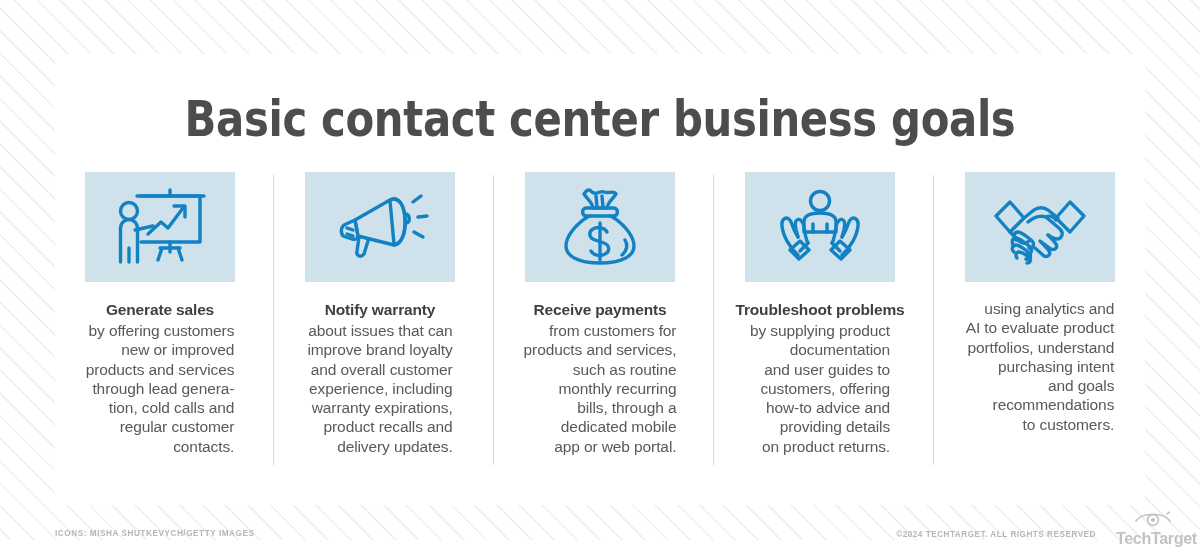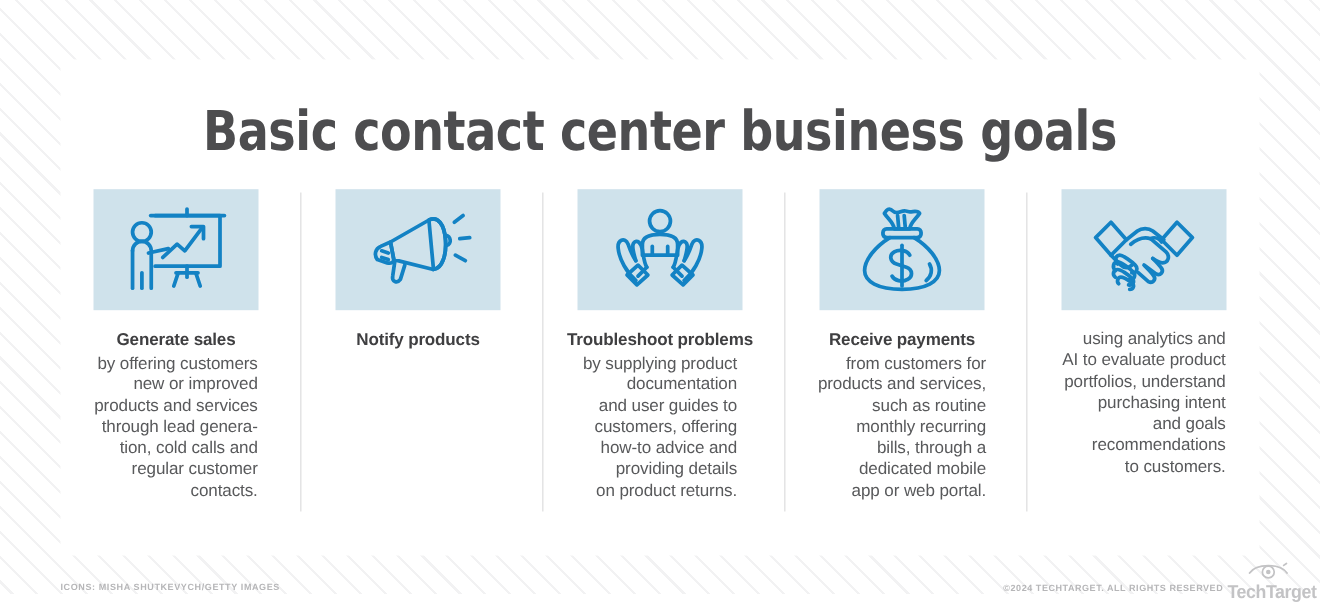--- a/index.html
+++ b/index.html
@@ -125,21 +125,21 @@
     left: 55px;
     top: 529px;
     font-size: 8.2px;
     font-weight: bold;
     letter-spacing: 0.55px;
     color: #b6b6b8;
     white-space: nowrap;
   }
   #credit-right {
     position: absolute;
-    right: 88px;
+    right: 104px;
     top: 530px;
     font-size: 8.2px;
     font-weight: bold;
     letter-spacing: 0.5px;
     color: #b6b6b8;
     white-space: nowrap;
   }
   #brand {
     position: absolute;
     right: 10px;
@@ -233,21 +233,58 @@
               <path d="M31 53 L29 67 C28 72 33 74 36 70 L40 57"></path>
 
               <path d="M77 30 C82 30 83 38 78 39"></path>
 
               <line x1="85" y1="18" x2="93" y2="12"></line>
               <line x1="90" y1="33" x2="99" y2="32"></line>
               <line x1="86" y1="48" x2="95" y2="53"></line>
             </g>
           </svg>
         </div>
-        <div class="col-heading">Notify products</div>
+        <div class="col-heading">Notify warranty</div>
+        <div class="col-body">about issues that can
+improve brand loyalty
+and overall customer
+experience, including
+warranty expirations,
+product recalls and
+delivery updates.</div>
+      </div>
+
+      <div class="col">
+        <div class="icon-box">
+          <svg width="104" height="86" viewBox="0 0 104 86">
+            <g fill="none" stroke="#1382c4" stroke-width="3.4" stroke-linecap="round" stroke-linejoin="round">
+
+              <path d="M36 10 C40 16 44 18 45 24 L59 24 C60 18 64 16 68 10 C66 6 60 10 56 8 C52 6 48 12 44 8 C40 4 38 7 36 10 Z"></path>
+              <line x1="48" y1="12" x2="49" y2="23"></line>
+              <line x1="54" y1="12" x2="55" y2="23"></line>
+
+              <path d="M38 24 L66 24 C70 24 71 31 66 32 L38 32 C33 31 34 24 38 24 Z"></path>
+
+              <path d="M41 32 C28 40 18 52 18 62 C18 72 30 79 52 79 C74 79 86 72 86 62 C86 52 76 40 63 32"></path>
+
+              <path d="M59 48 C57 44 50 42 45 45 C40 48 41 54 47 56 L56 59 C62 61 62 68 57 70 C52 73 45 71 43 67"></path>
+              <line x1="52" y1="39" x2="52" y2="76"></line>
+
+              <path d="M77 56 C80 61 79 67 74 71"></path>
+            </g>
+          </svg>
+        </div>
+        <div class="col-heading">Receive payments</div>
+        <div class="col-body">from customers for
+products and services,
+such as routine
+monthly recurring
+bills, through a
+dedicated mobile
+app or web portal.</div>
       </div>
 
       <div class="col">
         <div class="icon-box">
           <svg width="104" height="86" viewBox="0 0 104 86">
             <g fill="none" stroke="#1382c4" stroke-width="3.4" stroke-linecap="round" stroke-linejoin="round">
 
               <circle cx="52" cy="17" r="9.5"></circle>
 
               <path d="M36 48 V38 C36 32 42 29 52 29 C62 29 68 32 68 38 V48 Z"></path>
@@ -267,50 +304,20 @@
           </svg>
         </div>
         <div class="col-heading">Troubleshoot problems</div>
         <div class="col-body">by supplying product
 documentation
 and user guides to
 customers, offering
 how-to advice and
 providing details
 on product returns.</div>
-      </div>
-
-      <div class="col">
-        <div class="icon-box">
-          <svg width="104" height="86" viewBox="0 0 104 86">
-            <g fill="none" stroke="#1382c4" stroke-width="3.4" stroke-linecap="round" stroke-linejoin="round">
-
-              <path d="M36 10 C40 16 44 18 45 24 L59 24 C60 18 64 16 68 10 C66 6 60 10 56 8 C52 6 48 12 44 8 C40 4 38 7 36 10 Z"></path>
-              <line x1="48" y1="12" x2="49" y2="23"></line>
-              <line x1="54" y1="12" x2="55" y2="23"></line>
-
-              <path d="M38 24 L66 24 C70 24 71 31 66 32 L38 32 C33 31 34 24 38 24 Z"></path>
-
-              <path d="M41 32 C28 40 18 52 18 62 C18 72 30 79 52 79 C74 79 86 72 86 62 C86 52 76 40 63 32"></path>
-
-              <path d="M59 48 C57 44 50 42 45 45 C40 48 41 54 47 56 L56 59 C62 61 62 68 57 70 C52 73 45 71 43 67"></path>
-              <line x1="52" y1="39" x2="52" y2="76"></line>
-
-              <path d="M77 56 C80 61 79 67 74 71"></path>
-            </g>
-          </svg>
-        </div>
-        <div class="col-heading">Receive payments</div>
-        <div class="col-body">from customers for
-products and services,
-such as routine
-monthly recurring
-bills, through a
-dedicated mobile
-app or web portal.</div>
       </div>
 
       <div class="col">
         <div class="icon-box">
           <svg width="104" height="86" viewBox="0 0 104 86">
             <g fill="none" stroke="#1382c4" stroke-width="3.4" stroke-linecap="round" stroke-linejoin="round">
 
               <path d="M8 32 L22 18 L36 34 L22 48 Z"></path>
 
               <path d="M96 32 L82 18 L68 34 L82 48 Z"></path>

